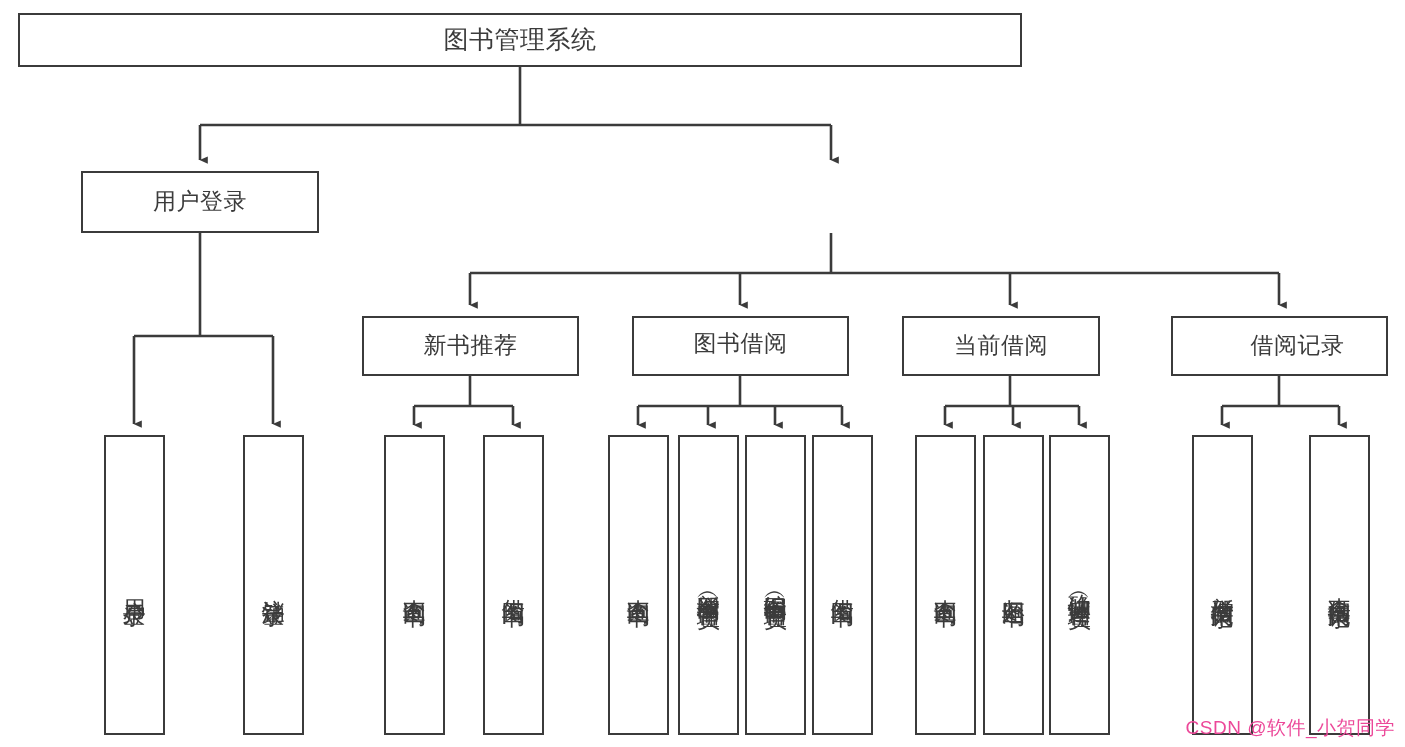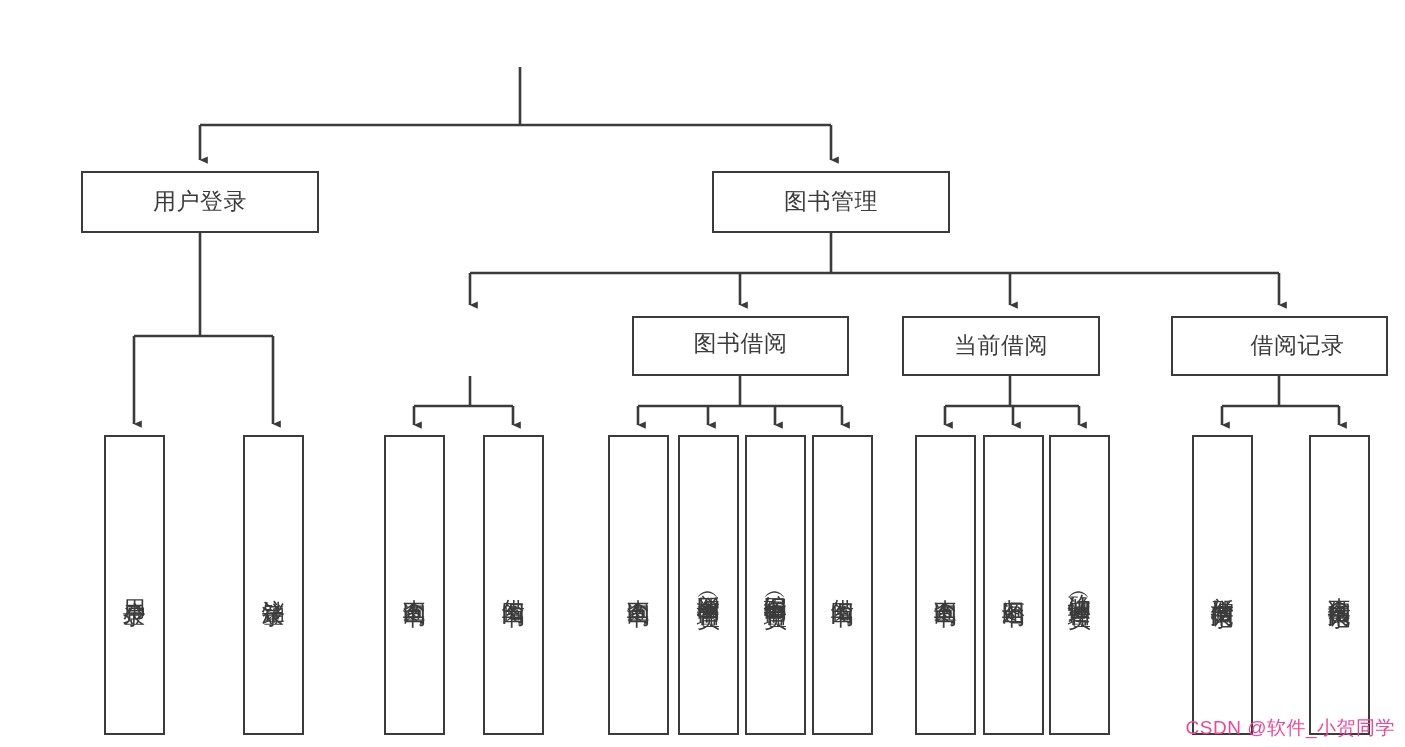--- a/index.html
+++ b/index.html
@@ -118,28 +118,31 @@
       <path d="M1013,406 L1013,425" marker-end="url(#arrow)"></path>
       <path d="M1079,406 L1079,425" marker-end="url(#arrow)"></path>
 
       <path d="M1279,376 L1279,406"></path>
       <path d="M1222,406 L1339,406"></path>
       <path d="M1222,406 L1222,425" marker-end="url(#arrow)"></path>
       <path d="M1339,406 L1339,425" marker-end="url(#arrow)"></path>
     </g>
   </svg>
 
+  <div class="node h root" style="left:18px; top:13px; width:1004px; height:54px;">
+    <span class="label">图书管理系统</span>
+  </div>
 
   <div class="node h" style="left:81px; top:171px; width:238px; height:62px;">
     <span class="label">用户登录</span>
   </div>
-  <div class="node h" style="left:712px; top:171px; width:238px; height:62px;">
-    <span class="label">图书管理</span>
+
+  <div class="node h" style="left:362px; top:316px; width:217px; height:60px;">
+    <span class="label">新书推荐</span>
   </div>
-
   <div class="node h" style="left:632px; top:316px; width:217px; height:60px;font-family:Liberation Mono, monospace;">
     <span class="label">图书借阅</span>
   </div>
   <div class="node h" style="left:902px; top:316px; width:198px; height:60px;">
     <span class="label">当前借阅</span>
   </div>
   <div class="node h" style="left:1171px; top:316px; width:217px; height:60px;padding-left:36px;">
     <span class="label">借阅记录</span>
   </div>
 

